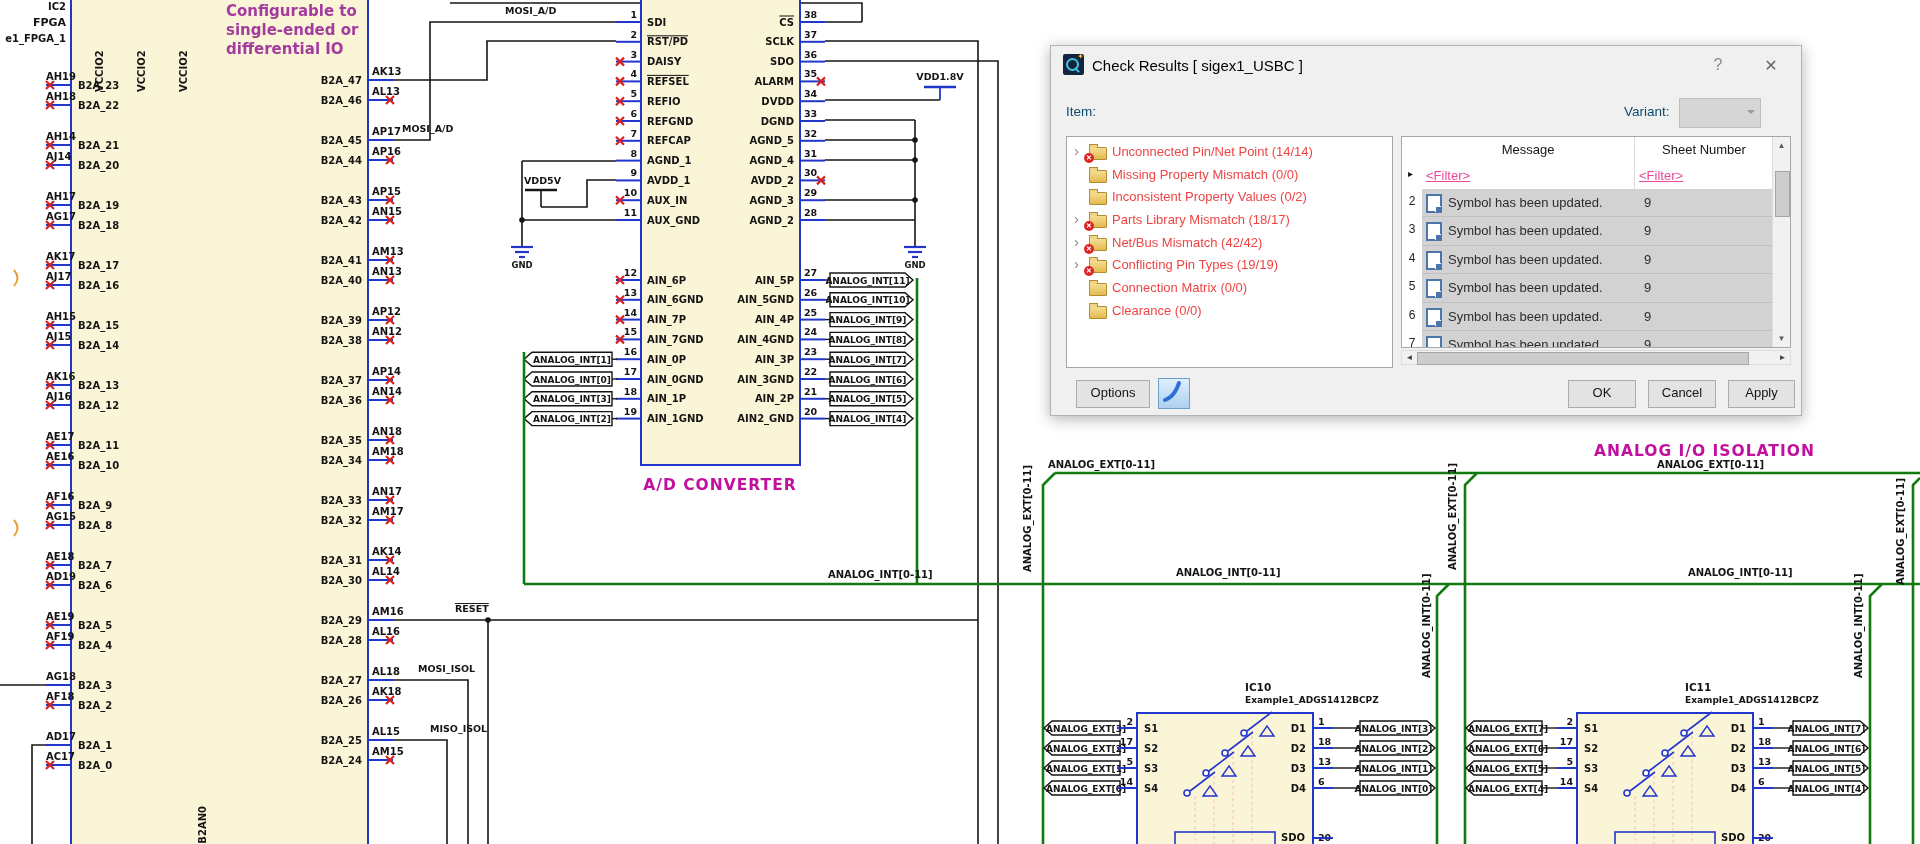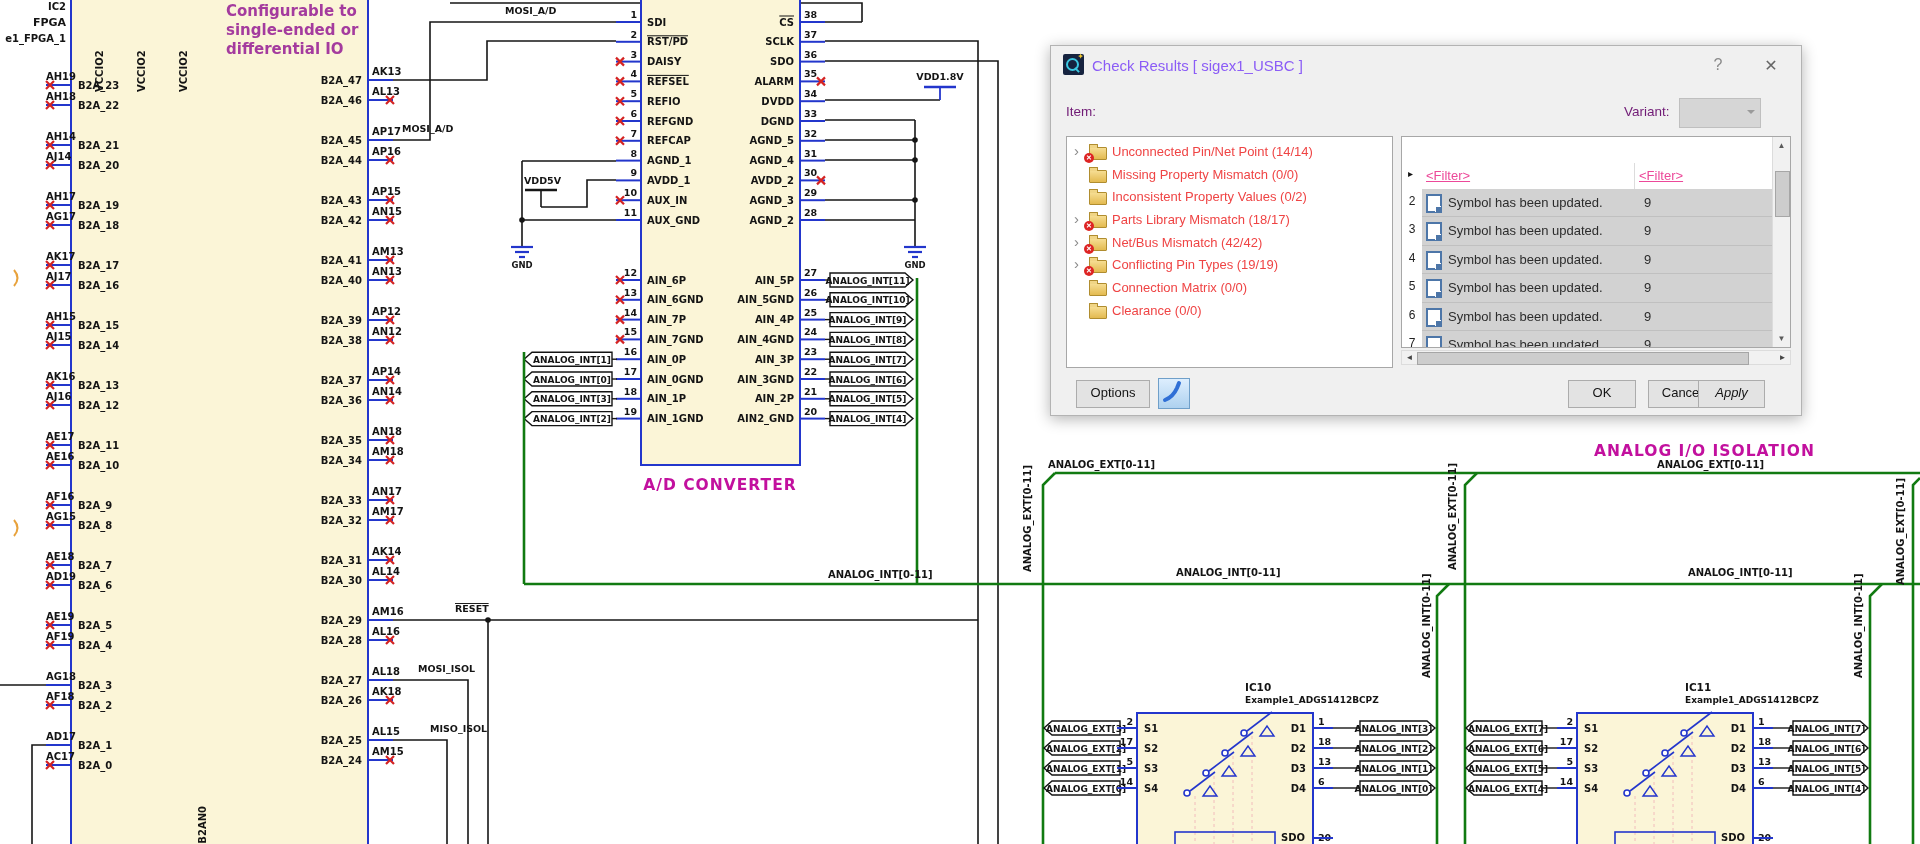--- a/index.html
+++ b/index.html
@@ -9,24 +9,24 @@
   #schematic text{font-family:"DejaVu Sans",sans-serif;font-weight:bold;}
 
   
   #dlg{position:absolute;left:1050px;top:45px;width:750px;height:369px;background:#f0f0f0;
        border:1px solid #b3b3b3;box-shadow:0 3px 14px rgba(0,0,0,.30);z-index:10;font-size:13px;color:#1a1a1a;}
   #dlg-title{position:absolute;left:0;top:0;right:0;height:38px;}
   #dlg-icon{position:absolute;left:12px;top:8px;width:21px;height:21px;background:#16233f;border-radius:2px;}
   #dlg-icon .lens{position:absolute;left:3px;top:4px;width:9px;height:9px;border:2px solid #3cc8e2;border-radius:50%;}
   #dlg-icon .handle{position:absolute;left:13px;top:13px;width:2px;height:6px;background:#3cc8e2;transform:rotate(-45deg);}
   #dlg-icon .star{position:absolute;right:0px;top:-2px;color:#f2c832;font-size:8px;}
-  #dlg-title .txt{position:absolute;left:41px;top:11px;font-size:15px;color:#8b5cf6;}
+  #dlg-title .txt{position:absolute;left:41px;top:11px;font-size:15px;color:#000000;}
   .cap{position:absolute;top:10px;width:30px;text-align:center;font-size:16px;color:#8a8a8a;cursor:default;}
   #dlg-help{left:652px;} #dlg-close{left:705px;color:#666;}
-  .dlab{position:absolute;font-size:13.5px;color:#701a75;}
+  .dlab{position:absolute;font-size:13.5px;color:#0c4a6e;}
   #lab-item{left:15px;top:58px;} #lab-err{left:350px;top:58px;margin-top:40px;} #lab-var{left:573px;top:58px;}
   #variant{position:absolute;left:628px;top:52px;width:80px;height:28px;background:#d6d6d6;border:1px solid #bfbfbf;}
   #variant .arr{position:absolute;right:5px;top:11px;width:0;height:0;border:4px solid transparent;border-top-color:#9a9a9a;}
 
   #tree{position:absolute;left:15px;top:90px;width:327px;height:232px;background:#fff;border:1px solid #a7a7a7;
         overflow:hidden;padding-top:4px;box-sizing:border-box;}
   .trow{height:22.7px;position:relative;white-space:nowrap;}
   .texp{position:absolute;left:7px;top:1px;color:#8a8a8a;font-size:15px;}
   .tfold{position:absolute;left:22px;top:6px;width:16px;height:11px;border:1px solid #b08d2f;border-radius:1px;
          background:linear-gradient(#f6dd92,#e3ba50);}
@@ -54,21 +54,21 @@
   .colsep{position:absolute;left:232px;top:0;bottom:0;width:1px;background:#dcdcdc;}
   #vscroll{position:absolute;right:0;top:0;width:17px;bottom:0;background:#f1f1f1;border-left:1px solid #dcdcdc;}
   .sbtn{position:absolute;left:0;width:17px;height:17px;color:#5a5a5a;font-size:8px;text-align:center;line-height:17px;}
   #vthumb{position:absolute;left:2px;top:34px;width:13px;height:44px;background:#cdcdcd;border:1px solid #a6a6a6;}
   #hscroll{position:absolute;left:350px;top:304px;width:390px;height:15px;background:#f1f1f1;border:1px solid #dcdcdc;box-sizing:border-box;}
   .hbtn{position:absolute;top:0;width:15px;height:13px;color:#444;font-size:8px;text-align:center;line-height:13px;}
   #hthumb{position:absolute;left:15px;top:1px;width:330px;height:11px;background:#cdcdcd;border:1px solid #a6a6a6;}
 
   .btn{position:absolute;top:334px;height:26px;background:#e3e3e3;border:1px solid #acacac;
        font-size:13px;color:#141414;text-align:center;line-height:24px;}
-  #b-opt{left:25px;width:72px;} #b-ok{left:517px;width:66px;} #b-cancel{left:597px;width:66px;} #b-apply{left:647px;width:65px;font-style:italic;}
+  #b-opt{left:25px;width:72px;} #b-ok{left:517px;width:66px;} #b-cancel{left:597px;width:66px;} #b-apply{left:677px;width:65px;}
   #b-tool{position:absolute;left:107px;top:332px;width:30px;height:29px;border:1px solid #6f9fc9;
           background:linear-gradient(#ddeefe,#aed1ef);}
 </style>
 </head>
 <body>
 
 <svg id="schematic" width="1920" height="844" viewBox="0 0 1920 844">
     <rect x="71" y="-10" width="297" height="866" fill="#fbf5d7" stroke="#2336cc" stroke-width="2"></rect>
     <text x="66" y="10" font-size="10" text-anchor="end" fill="#141414">IC2</text>
     <text x="66" y="26" font-size="11" text-anchor="end" fill="#141414">FPGA</text>
@@ -703,20 +703,25 @@
       <div class="trow">
         <span class="tfold"></span>
         <span class="tlab">Connection Matrix (0/0)</span>
       </div>
       <div class="trow">
         <span class="tfold"></span>
         <span class="tlab">Clearance (0/0)</span>
       </div>
     </div>
   <div id="errtbl">
+      <div class="hrow">
+        <span class="colsep"></span>
+        <span class="hcell" style="left:20px;width:212px;">Message</span>
+        <span class="hcell" style="left:232px;width:140px;">Sheet Number</span>
+      </div>
       <div class="frow">
         <span class="colsep"></span>
         <span class="fmark">▸</span>
         <span class="ftext" style="left:24px;">&lt;Filter&gt;</span>
         <span class="ftext" style="left:237px;">&lt;Filter&gt;</span>
       </div>
       <div class="drow" style="top:52px;">
         <div class="dnum">2</div>
         <div class="dbody">
           <span class="dico">

